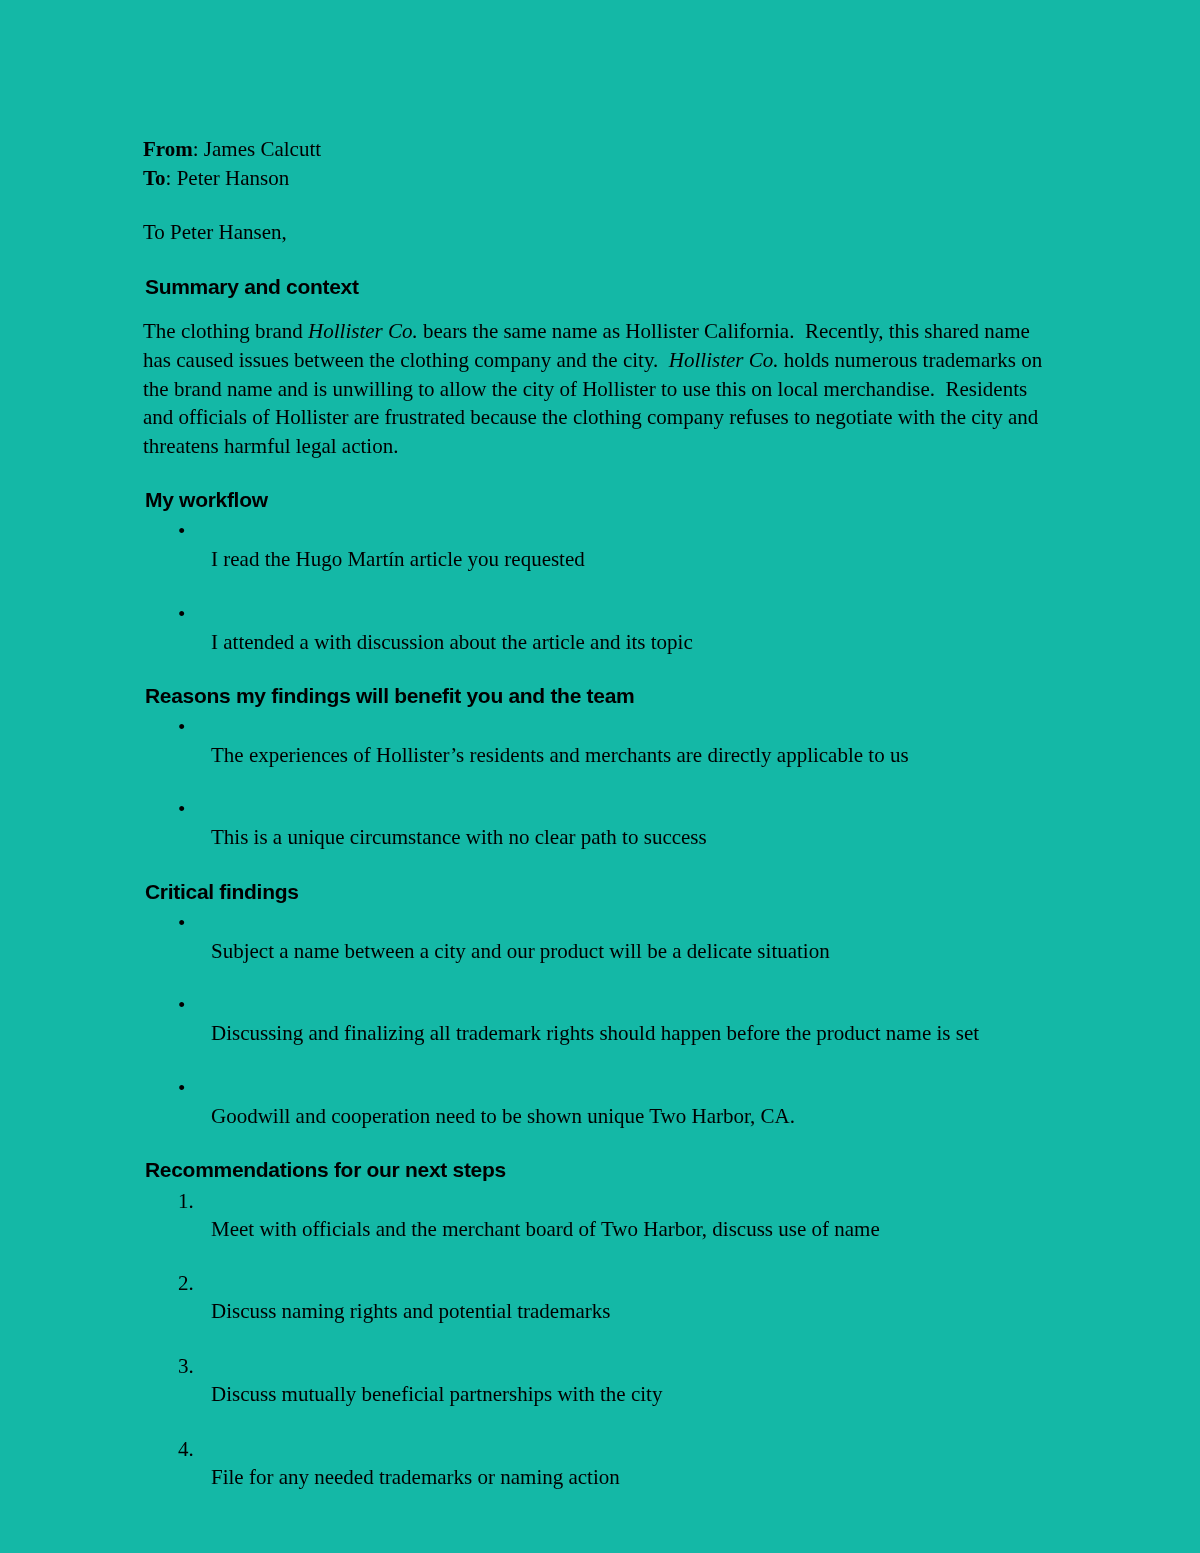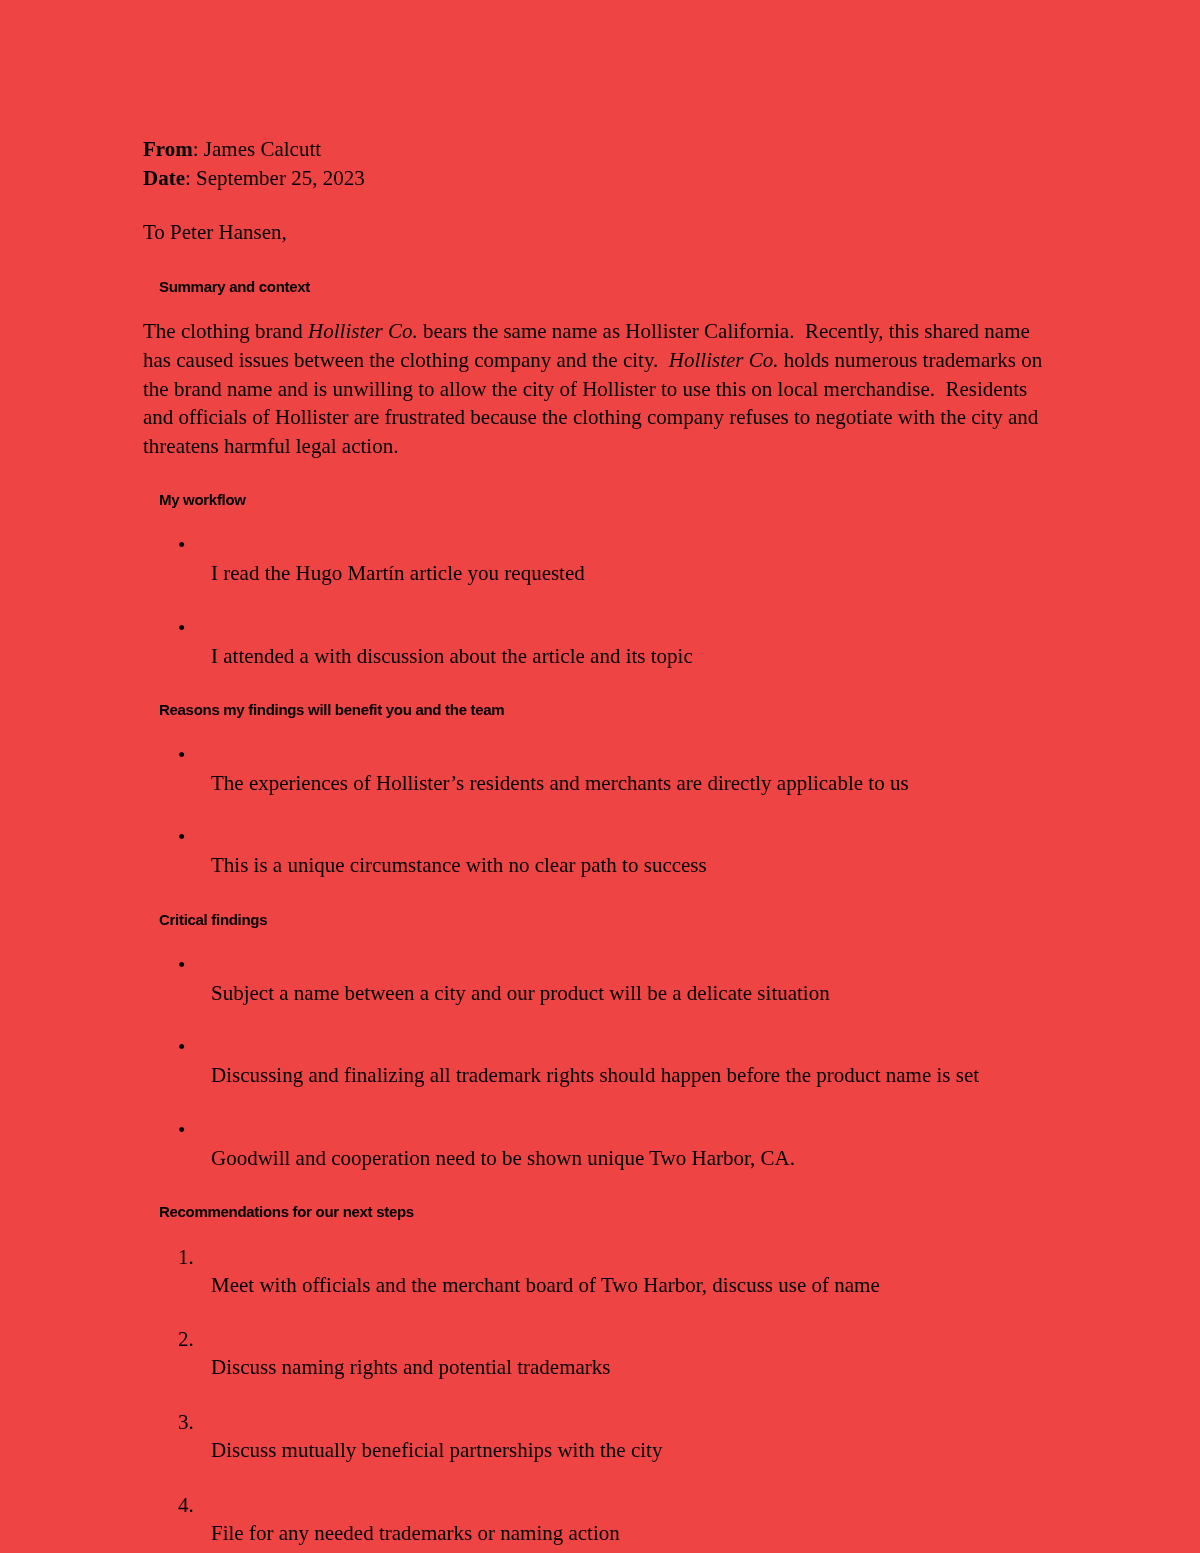--- a/index.html
+++ b/index.html
@@ -1,57 +1,57 @@
 <!DOCTYPE html>
 <html><head>
 <meta charset="utf-8">
 <style>
   html, body { margin: 0; padding: 0; background: #ffffff; }
   .page {
     position: relative;
     width: 1200px;
     height: 1553px;
     margin: 0 auto;
-    background: #ef4444;
+    background: #14b8a6;
     box-sizing: border-box;
     padding: 135px 142px 0 143px;
     font-family: "Liberation Serif", serif;
     font-size: 21px;
     line-height: 28.6px;
     color: #000000;
     overflow: hidden;
   }
   .hdr-block { margin: 0 0 26px 0; }
   .hdr-line { white-space: pre-wrap; }
   .hdr-line .lbl { font-weight: bold; }
   .salutation { margin: 0 0 26px 0; }
   h2.section-heading {
     font-family: "Liberation Sans", sans-serif;
     font-weight: bold;
-    font-size: 15px;
+    font-size: 21px;
     line-height: 28.6px;
     letter-spacing: -0.3px;
-    margin: 16px;
+    margin: 2px;
   }
   .para { margin: 16px 0 26px 0; white-space: pre-wrap; }
   .it { font-style: italic; }
   .li { display: flex; margin: 0 0 26px 0; }
   .li .marker { flex: none; width: 33px; margin-left: 35px; }
   .li .li-text { flex: 1; margin-top: 28px; }
   .closing-block { margin-top: 62px; }
   .closing-line { margin: 0 0 26px 0; }
 </style>
 </head>
 <body>
 
 <div class="page">
 
   <div class="hdr-block">
     <div class="hdr-line"><span class="lbl">From</span><span>: </span><span>James Calcutt</span></div>
-    <div class="hdr-line"><span class="lbl">Date</span><span>: </span><span>September 25, 2023</span></div>
+    <div class="hdr-line"><span class="lbl">To</span><span>: </span><span>Peter Hanson</span></div>
   </div>
 
   <div class="salutation">To Peter Hansen,</div>
 
   <div>
       <section>
         <h2 class="section-heading">Summary and context</h2>
         <p class="para"><span>The clothing brand </span><span class="it">Hollister Co.</span><span> bears the same name as Hollister California.  Recently, this shared name has caused issues between the clothing company and the city.  </span><span class="it">Hollister Co.</span><span> holds numerous trademarks on the brand name and is unwilling to allow the city of Hollister to use this on local merchandise.  Residents and officials of Hollister are frustrated because the clothing company refuses to negotiate with the city and threatens harmful legal action.</span></p>
       </section>
       <section>

